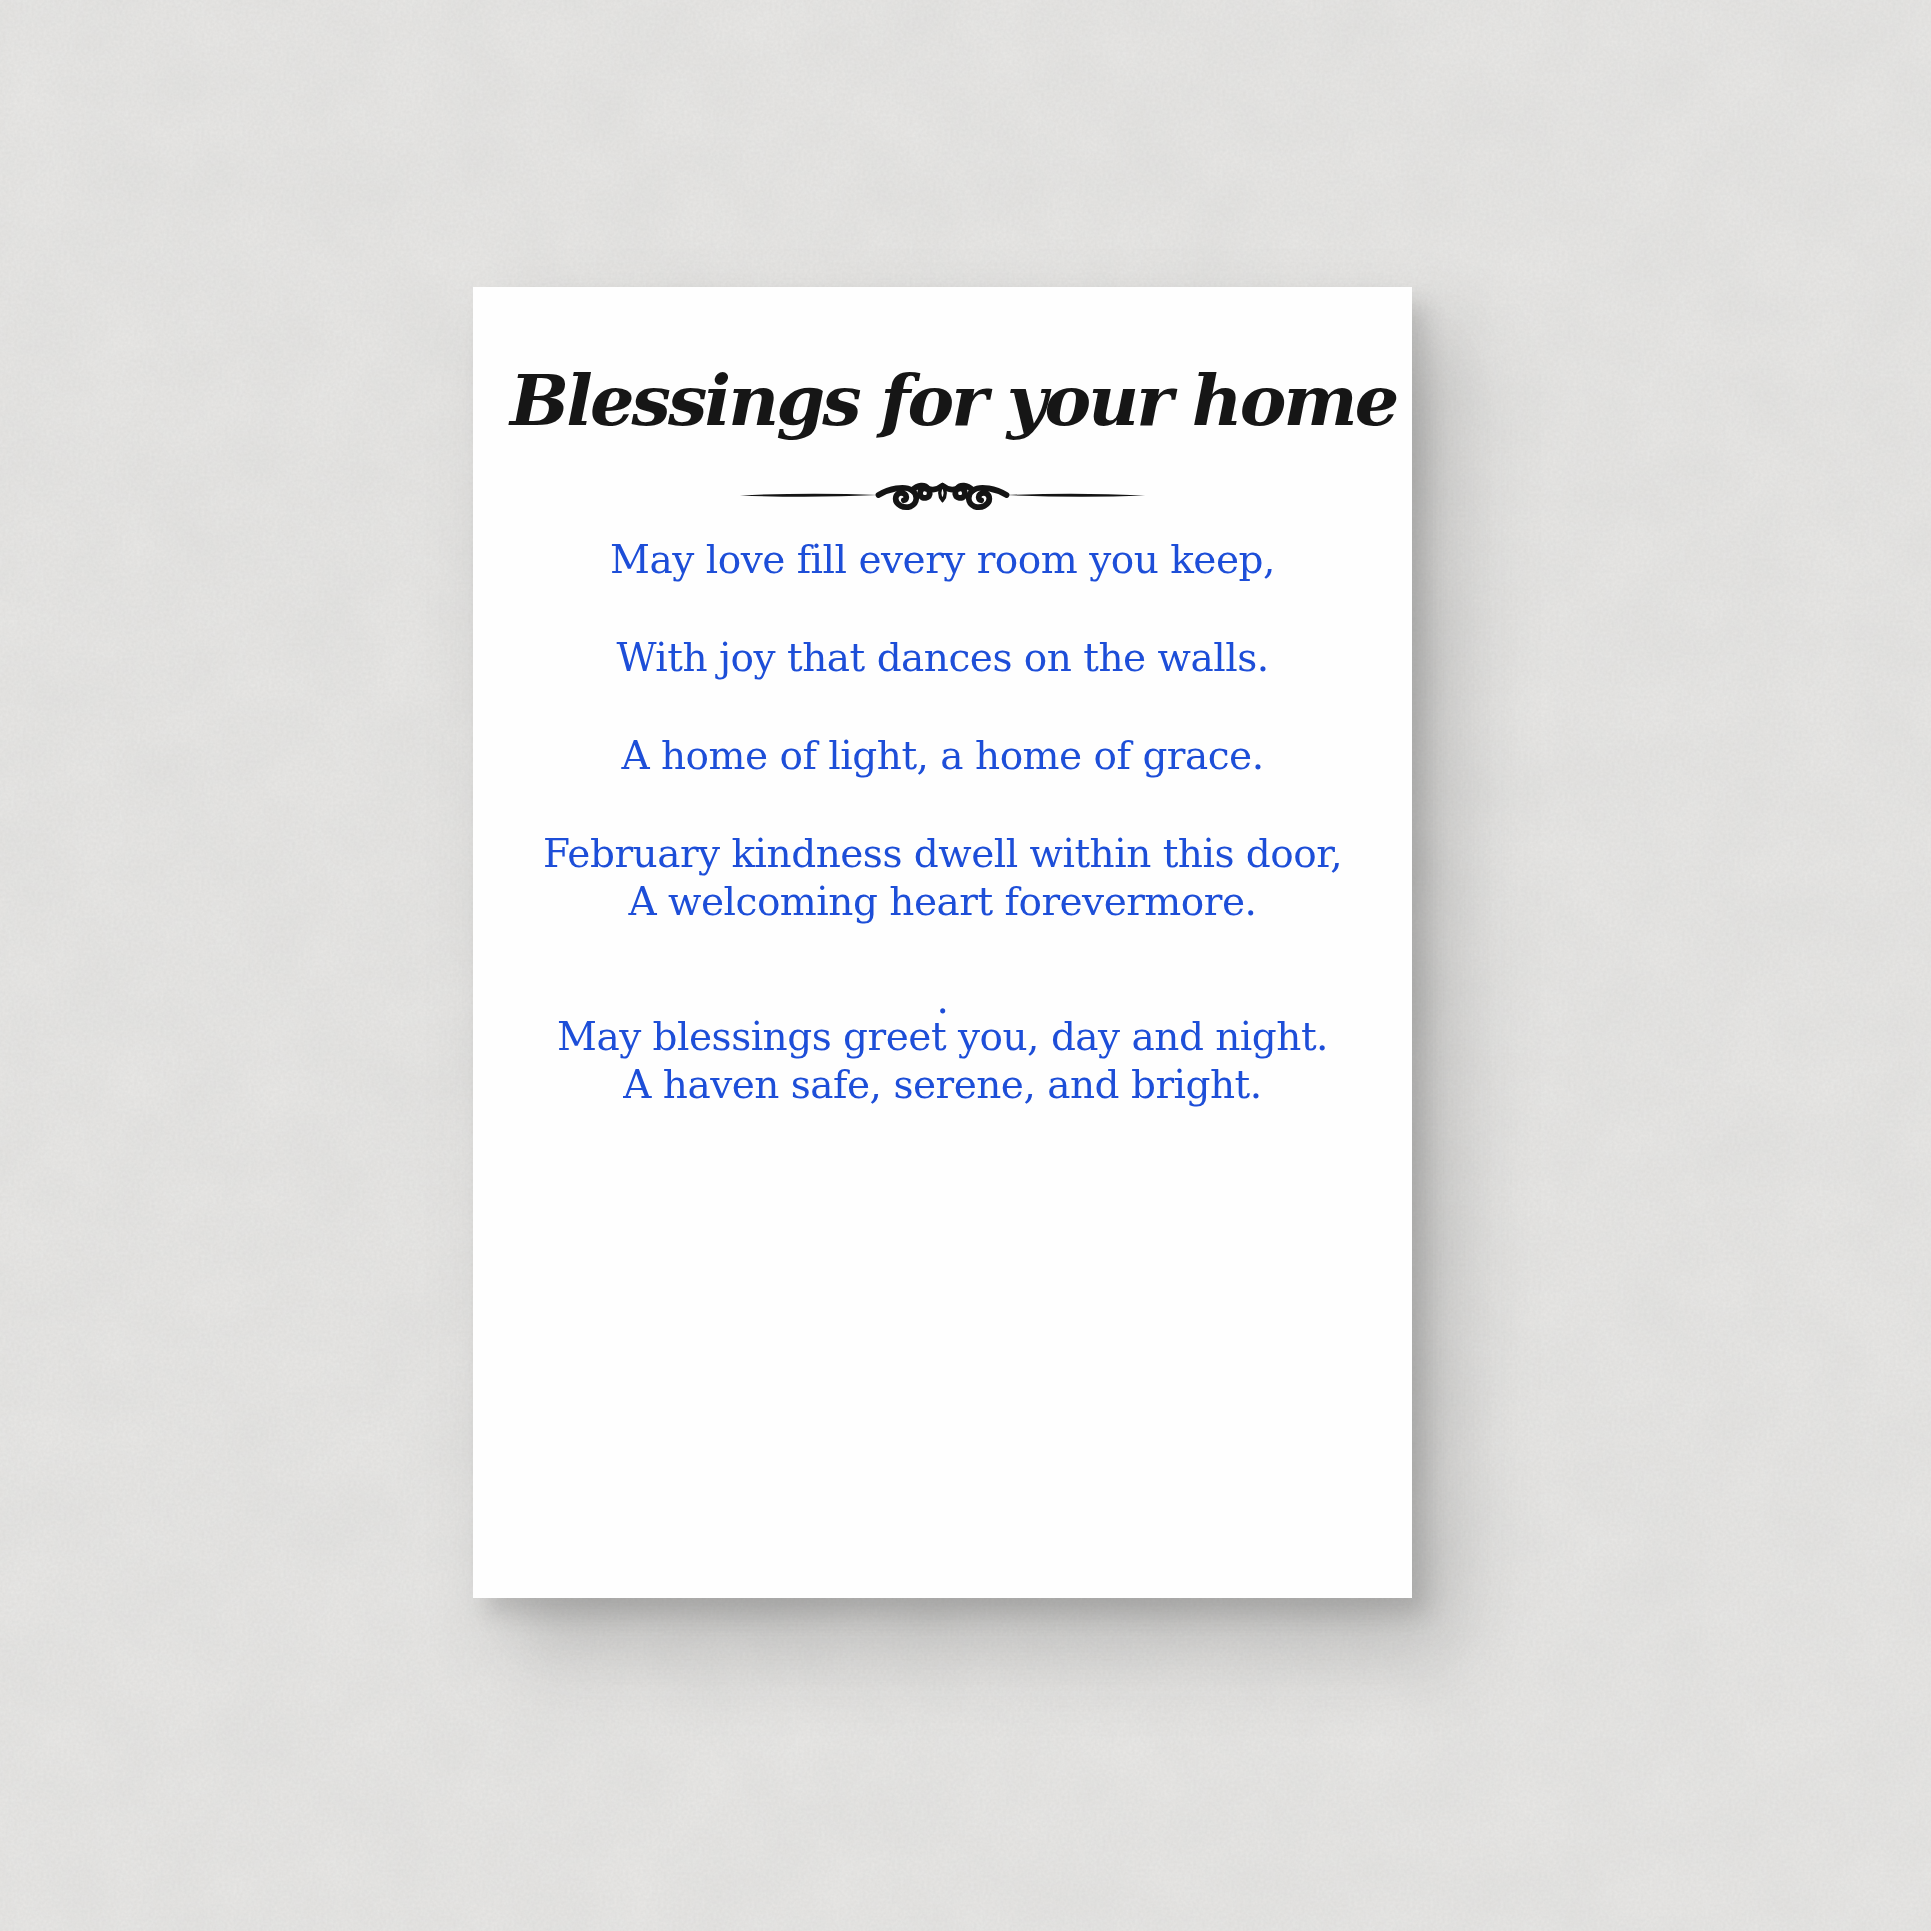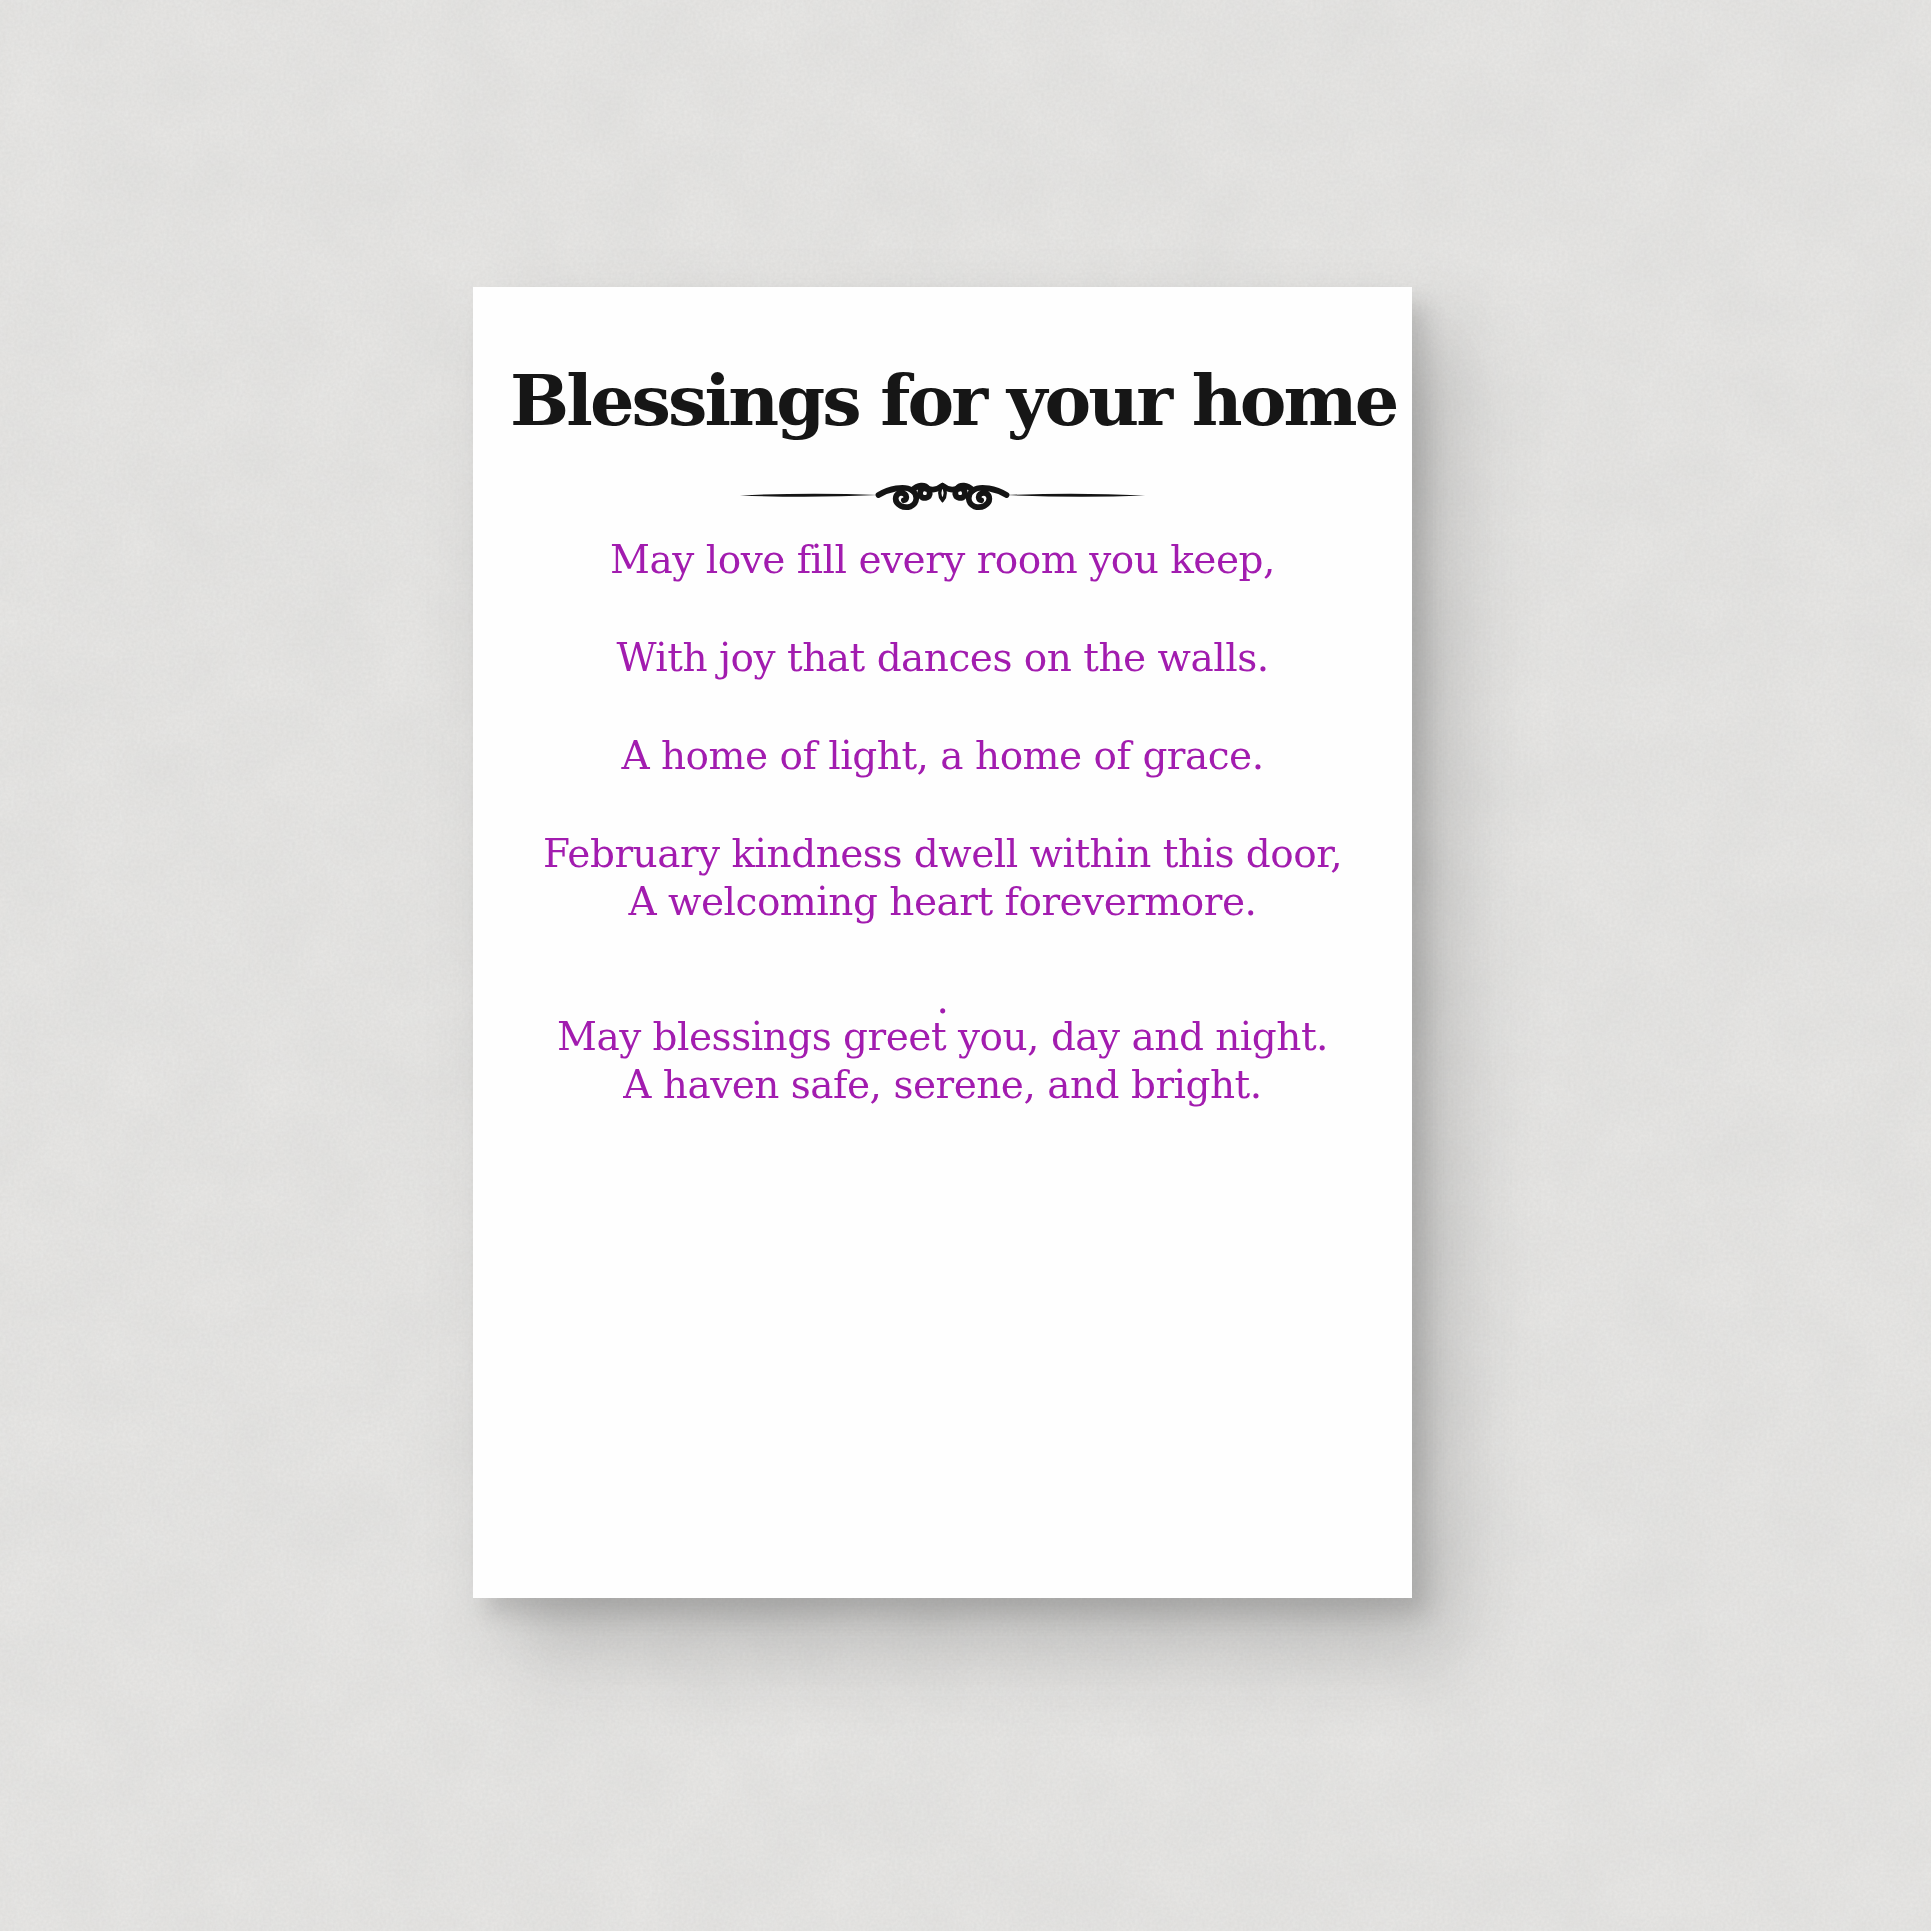--- a/index.html
+++ b/index.html
@@ -31,20 +31,21 @@
     padding: 64px 37px 0 37px;
     background: #fefefe;
     box-shadow: 13.5px 17.4px 21px rgba(60,60,60,0.18),
                 41px 50px 77px rgba(90,90,90,0.28);
     text-align: center;
     color: #1c1c1c;
   }
   .poem-title {
     margin: 0;
     font-family: "DejaVu Serif", serif;
+    font-style: italic;
     font-weight: 700;
     font-size: 70px;
     line-height: 100px;
     letter-spacing: -2.9px;
     white-space: nowrap;
     color: #161616;
   }
   .divider-wrap {
     margin: 23px auto 0 auto;
     width: 415px;
@@ -53,21 +54,21 @@
   .divider-wrap svg {
     display: block;
     width: 415px;
     height: 43px;
   }
   .poem-body {
     margin-top: 19.3px;
     font-size: 39px;
     line-height: 48px;
     letter-spacing: -0.5px;
-    color: #a21caf;
+    color: #1d4ed8;
   }
   .stanza {
     margin: 0 0 50px 0;
   }
   .stanza .poem-line {
     display: block;
     white-space: nowrap;
   }
   .stray-period {
     margin: 11.6px 0 -11.6px 0;

